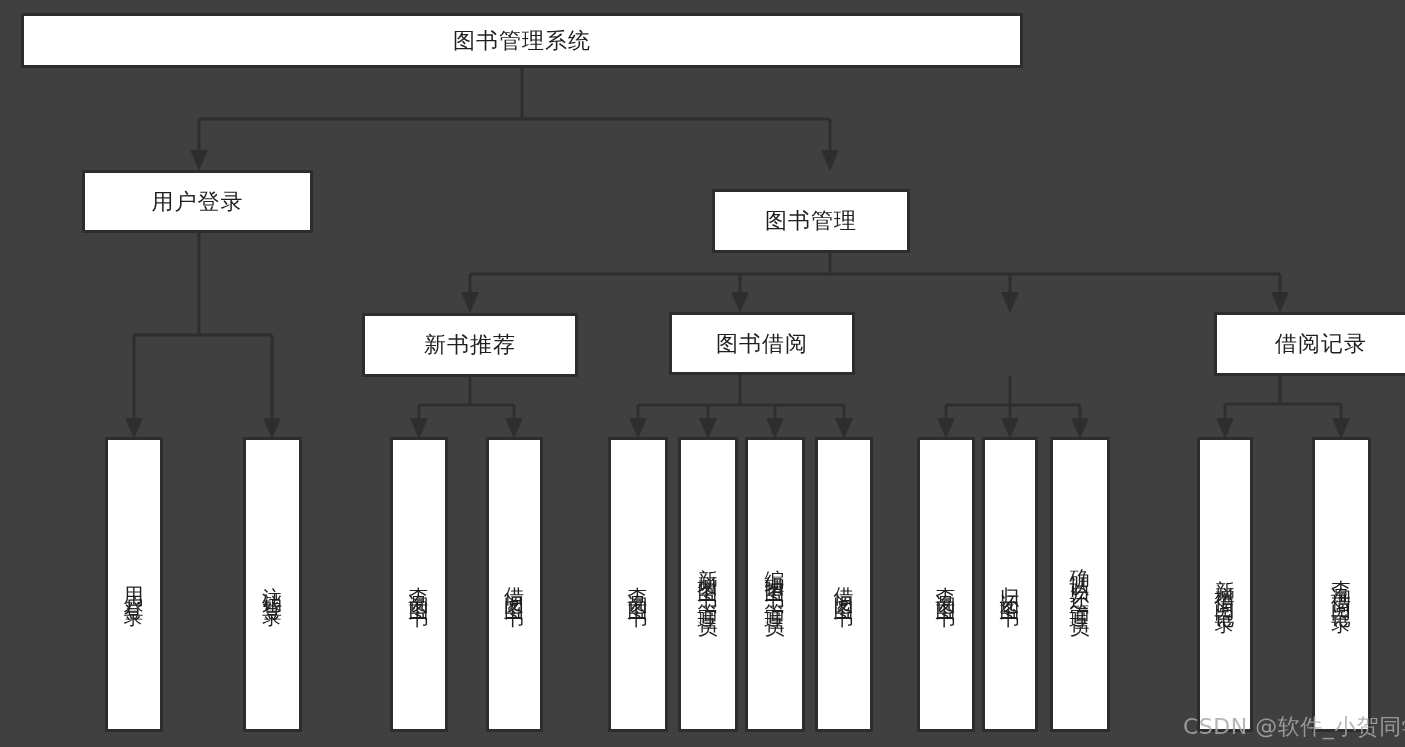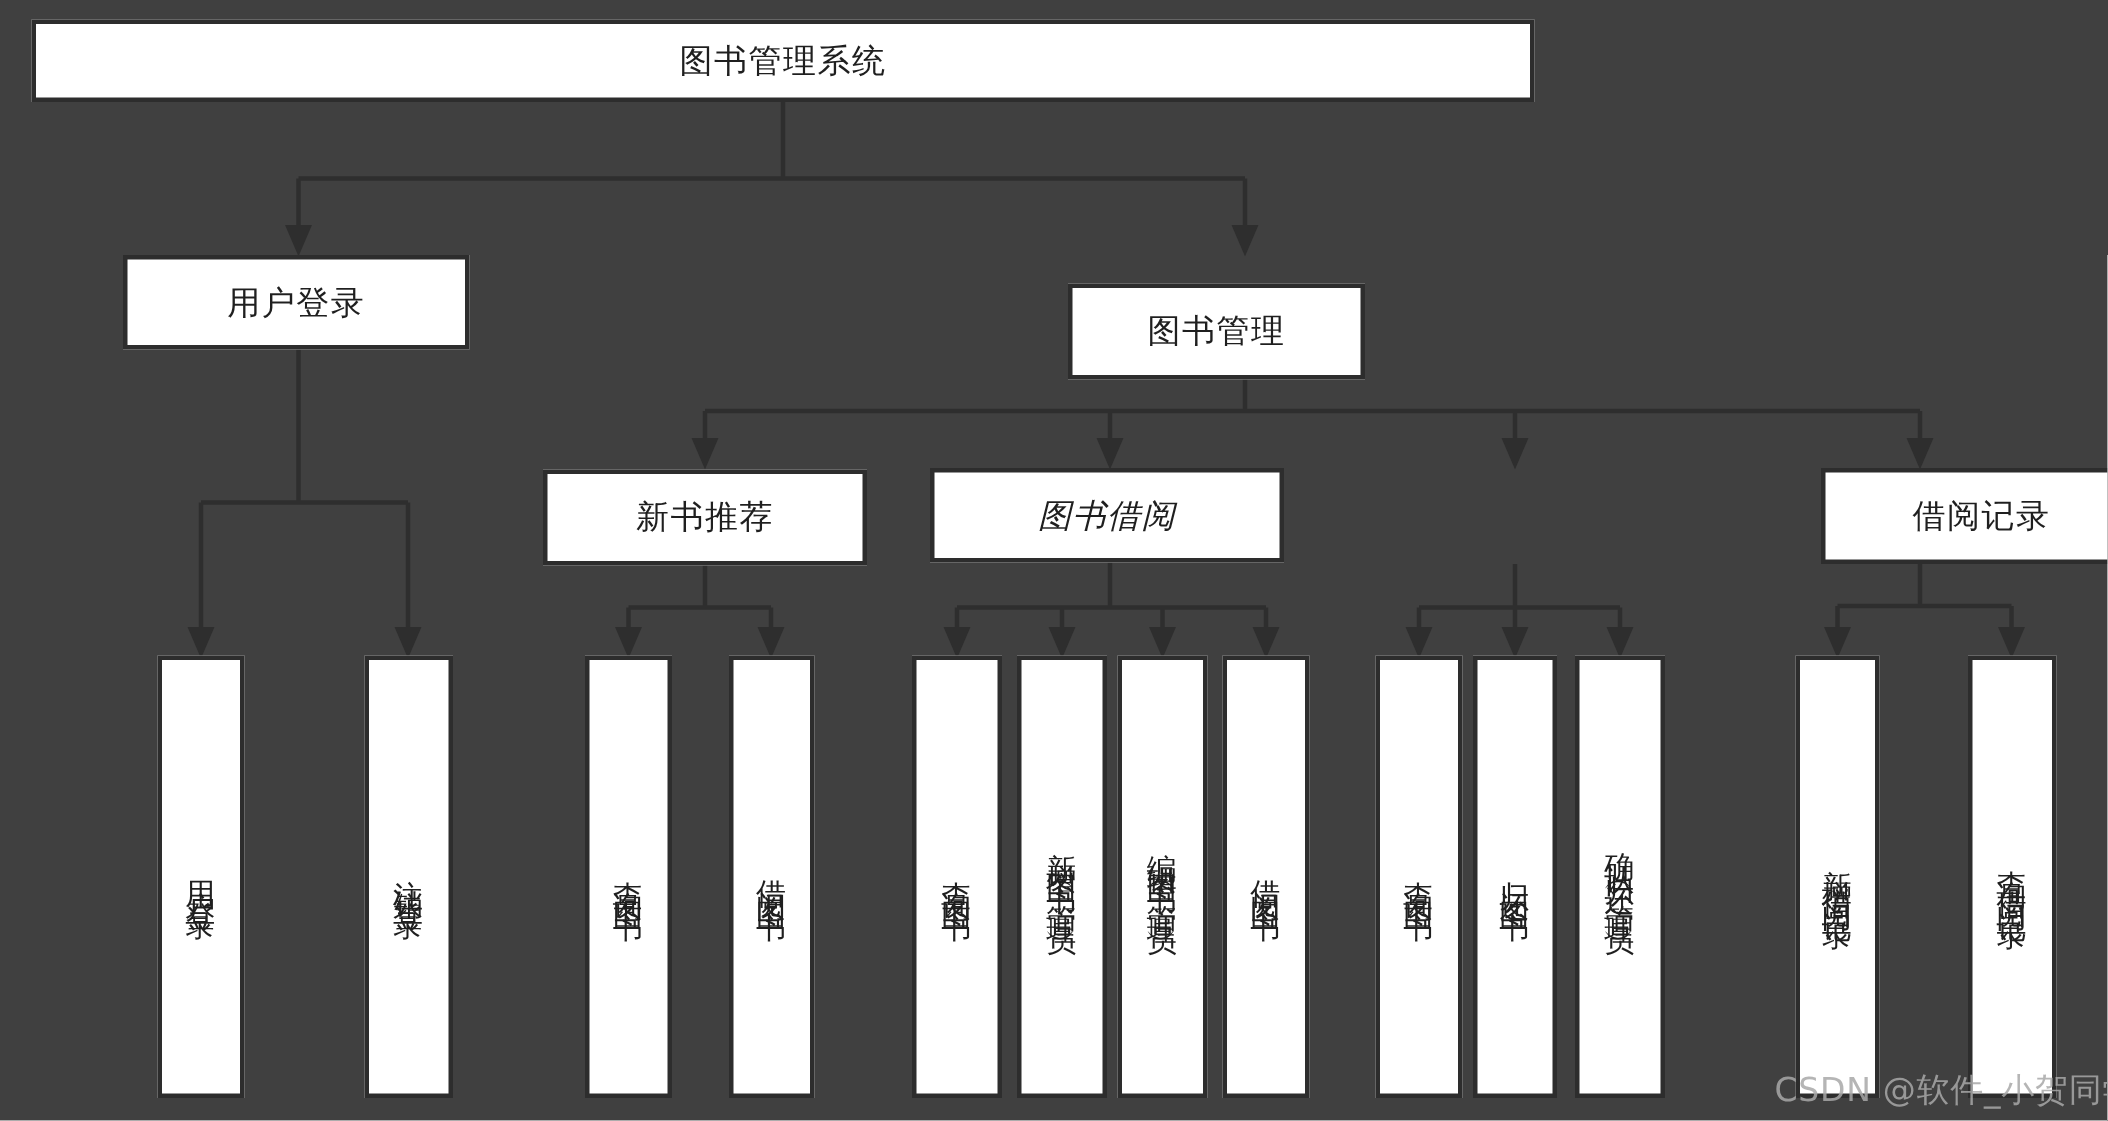--- a/index.html
+++ b/index.html
@@ -115,21 +115,21 @@
   <div class="hbox" style="left:82px; top:170px; width:231px; height:63px;">
     <span>用户登录</span>
   </div>
   <div class="hbox" style="left:712px; top:169px; width:198px; height:64px;margin-top:20px;">
     <span>图书管理</span>
   </div>
 
   <div class="hbox" style="left:362px; top:313px; width:216px; height:64px;">
     <span>新书推荐</span>
   </div>
-  <div class="hbox" style="left:620px; top:312px; width:236px; height:63px;font-style:italic;">
+  <div class="hbox" style="left:669px; top:312px; width:186px; height:63px;">
     <span>图书借阅</span>
   </div>
   <div class="hbox" style="left:1173px; top:312px; width:214px; height:64px;margin-left:41px;">
     <span>借阅记录</span>
   </div>
 
   <div class="vbox" style="left:105px; top:437px; width:58px; height:295px;">
     <span>用户登录</span>
   </div>
   <div class="vbox" style="left:243px; top:437px; width:59px; height:295px;">

